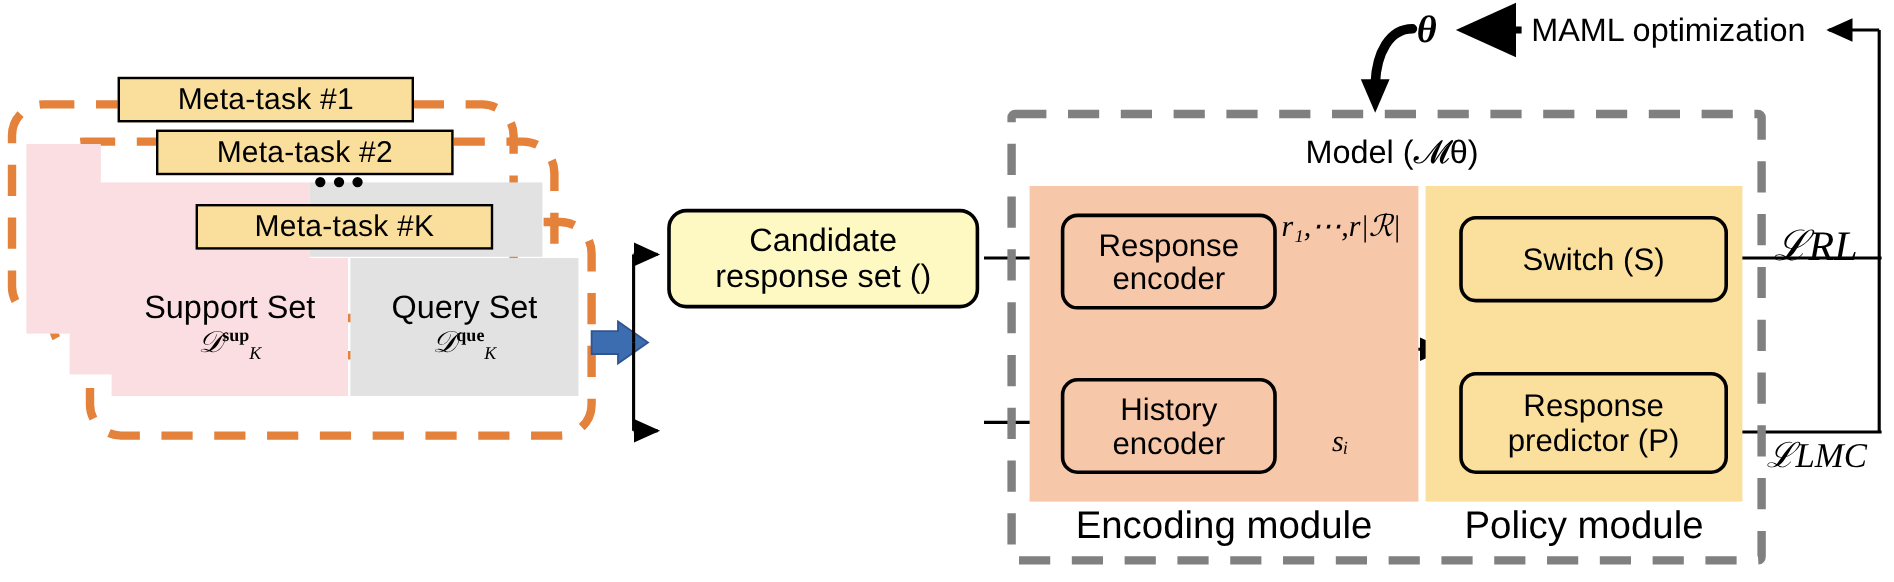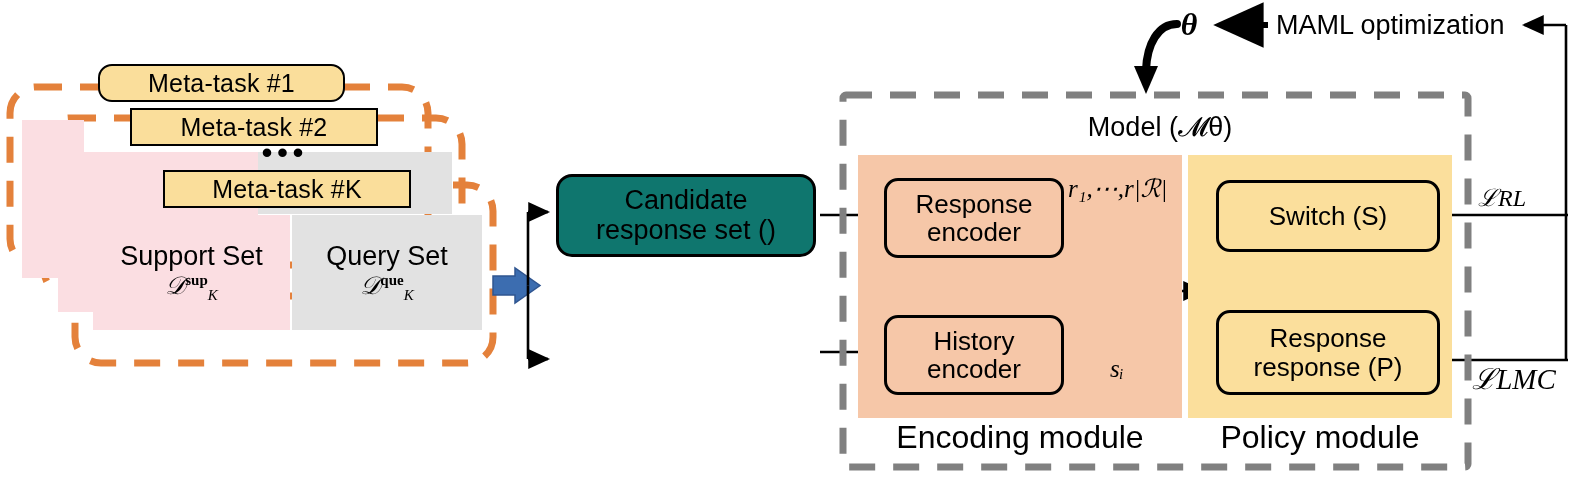--- a/index.html
+++ b/index.html
@@ -19,21 +19,21 @@
     background:#FADE9B;border:2.5px solid #000;z-index:30;
     font-size:25px;letter-spacing:.2px;
   }
   
   .setbox{font-size:27px;z-index:24;flex-direction:column;}
   .supportbox{background:#FBDEE2;}
   .querybox{background:#E2E2E2;}
   .ghost{z-index:6;}
 
   
-  .wbox{background:#0f766e;border:3px solid #000;border-radius:16px;font-size:27px;
+  .wbox{background:#fef9c3;border:3px solid #000;border-radius:16px;font-size:27px;
         flex-direction:column;z-index:25;}
 
   
   .encbox{background:#F6C7A8;border:3px solid #000;border-radius:14px;font-size:26px;
           flex-direction:column;z-index:25;}
   .polbox{background:#FBDF9C;border:3px solid #000;border-radius:14px;font-size:26px;
           flex-direction:column;z-index:25;}
 
   
   .panel-enc{background:#F6C7A8;z-index:10;}
@@ -133,21 +133,21 @@
 
   <div class="abs setbox supportbox ctr" style="left:93px;top:215px;width:197px;height:115px;">
     <div>Support Set</div>
     <div class="serif" style="font-size:25px;margin-top:1px;">
       <span class="ital">𝒟</span><sup style="font-size:15px;font-style:normal;font-weight:bold;">sup</sup><sub style="font-size:15px;font-style:italic;">K</sub>
     </div>
   </div>
 
   <div class="abs dots ctr" style="left:230px;top:140px;width:110px;height:26px;">•••</div>
 
-  <div class="abs metatask ctr" style="left:98px;top:64px;width:247px;height:38px;border-radius:14px;">Meta-task #1</div>
+  <div class="abs metatask ctr" style="left:98px;top:64px;width:247px;height:38px;">Meta-task #1</div>
   <div class="abs metatask ctr" style="left:130px;top:108px;width:248px;height:38px;">Meta-task #2</div>
   <div class="abs metatask ctr" style="left:163px;top:170px;width:248px;height:38px;">Meta-task #K</div>
 
   <div class="abs wbox ctr" style="left:556px;top:174px;width:260px;height:83px;">
     <div>Candidate</div>
     <div>response set (𝒡)</div>
   </div>
 
 
   <div class="abs modeltitle ctr" style="left:1000px;top:110px;width:320px;height:36px;">Model (𝓜θ)</div>
@@ -170,22 +170,22 @@
 
   <div class="abs panel-pol" style="left:1188px;top:155px;width:264px;height:263px;"></div>
   <div class="abs modlabel ctr" style="left:1188px;top:421px;width:264px;height:32px;">Policy module</div>
 
   <div class="abs polbox ctr" style="left:1216px;top:180px;width:224px;height:72px;">
     <div>Switch (S)</div>
   </div>
 
   <div class="abs polbox ctr" style="left:1216px;top:310px;width:224px;height:85px;">
     <div>Response</div>
-    <div>response (P)</div>
+    <div>predictor (P)</div>
   </div>
 
-  <div class="abs mathlbl" style="left:1478px;top:180px;width:100px;height:34px;font-size:24px;">ℒRL</div>
+  <div class="abs mathlbl" style="left:1478px;top:180px;width:100px;height:34px;font-size:35px;">ℒRL</div>
   <div class="abs mathlbl" style="left:1472px;top:358px;width:110px;height:34px;font-size:29px;">ℒLMC</div>
 
   <div class="abs maml" style="left:1276px;top:10px;width:250px;height:34px;">MAML optimization</div>
   <div class="abs theta ctr" style="left:1172px;top:6px;width:34px;height:36px;">θ</div>
 
 </div>
 
 </body></html>

